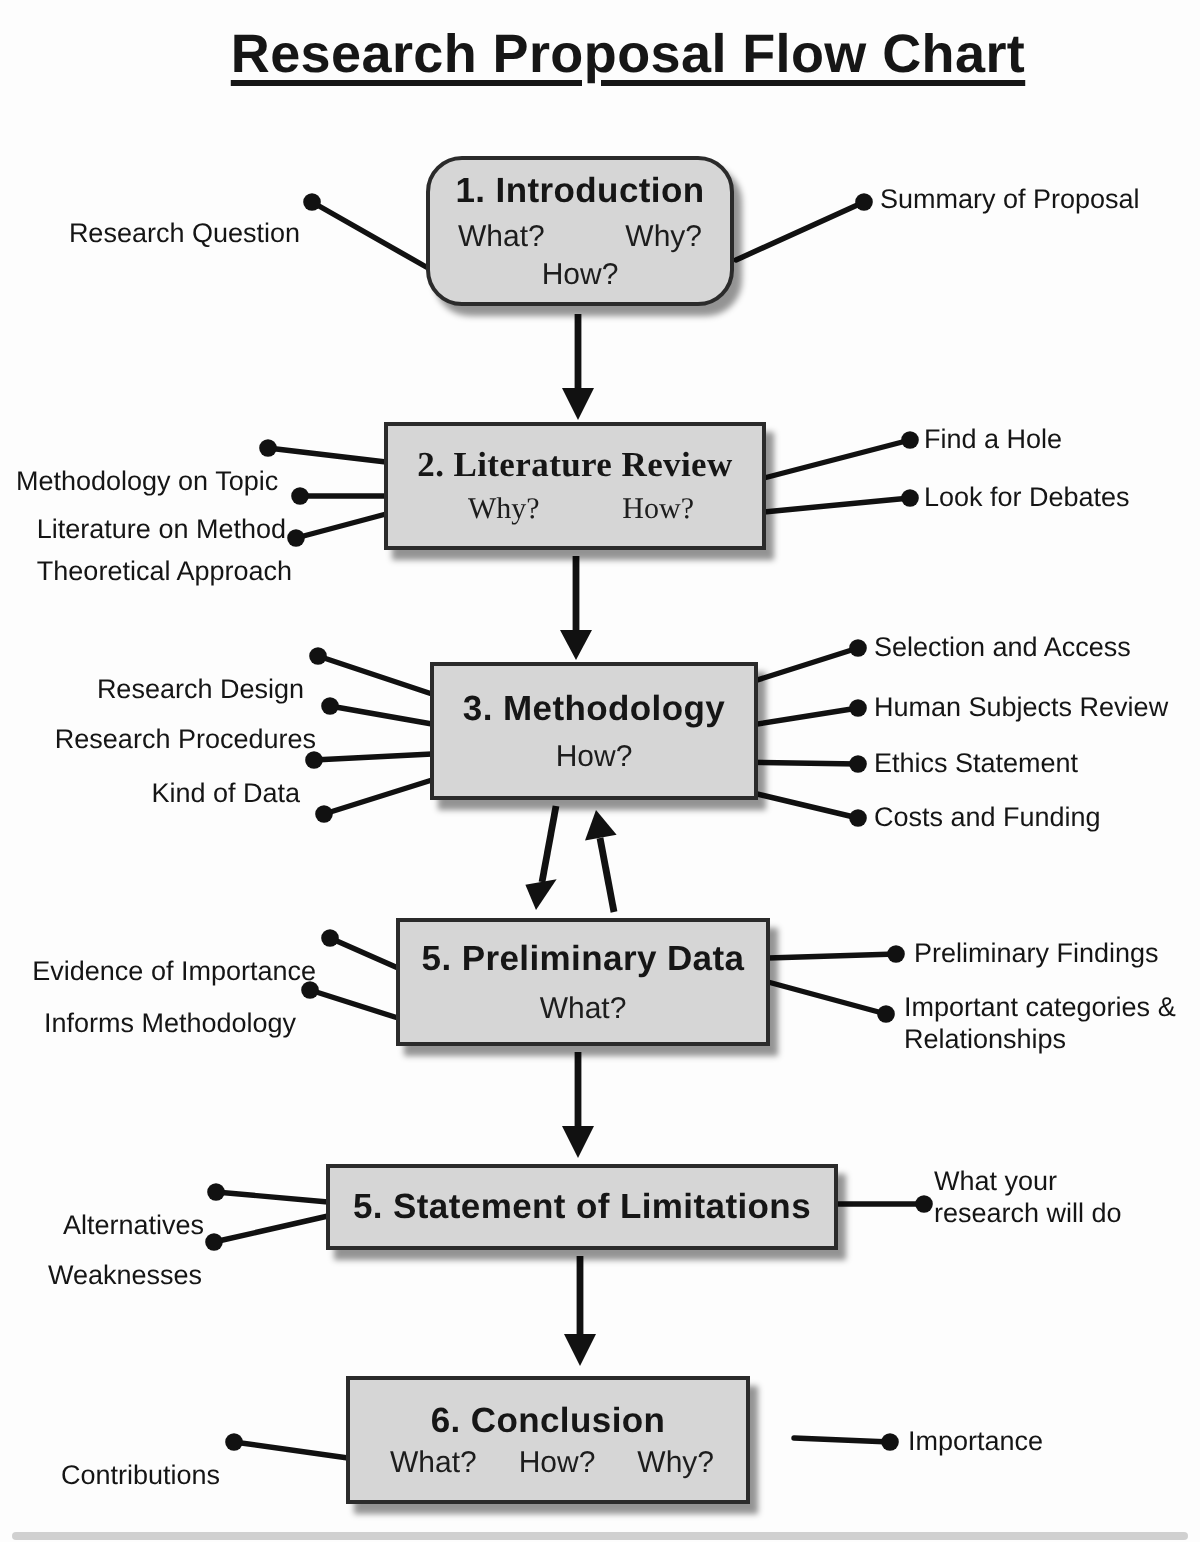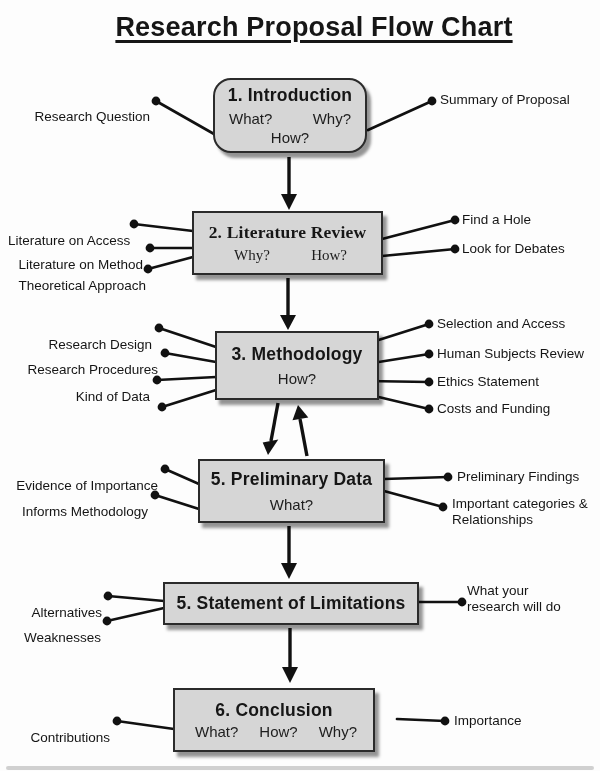--- a/index.html
+++ b/index.html
@@ -159,21 +159,21 @@
     <div class="q-row">
       <span class="q">What?</span>
       <span class="q">How?</span>
       <span class="q">Why?</span>
     </div>
   </div>
 
   <div class="lbl left" style="left:20px;top:92px;width:130px;">Research Question</div>
   <div class="lbl" style="left:440px;top:92px;">Summary of Proposal</div>
 
-  <div class="lbl left" style="left:8px;top:216px;width:120px;">Literature on Access</div>
+  <div class="lbl left" style="left:8px;top:216px;width:120px;">Methodology on Topic</div>
   <div class="lbl left" style="left:8px;top:240px;width:135px;">Literature on Method</div>
   <div class="lbl left" style="left:8px;top:261px;width:138px;">Theoretical Approach</div>
   <div class="lbl" style="left:462px;top:212px;">Find a Hole</div>
   <div class="lbl" style="left:462px;top:241px;">Look for Debates</div>
 
   <div class="lbl left" style="left:20px;top:320px;width:132px;">Research Design</div>
   <div class="lbl left" style="left:18px;top:345px;width:140px;">Research Procedures</div>
   <div class="lbl left" style="left:40px;top:372px;width:110px;">Kind of Data</div>
   <div class="lbl" style="left:437px;top:316px;">Selection and Access</div>
   <div class="lbl" style="left:437px;top:346px;">Human Subjects Review</div>

